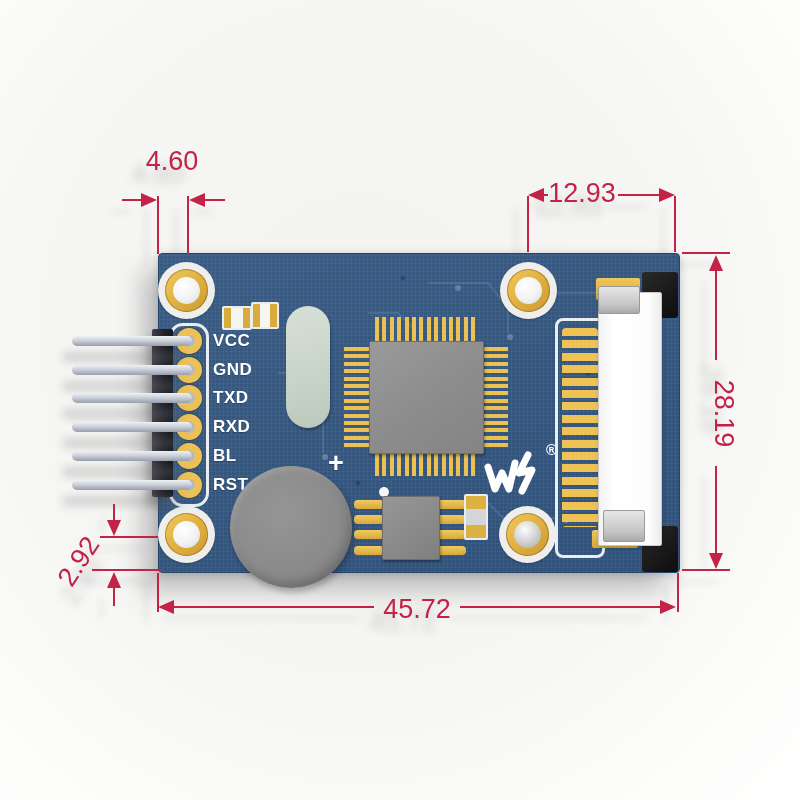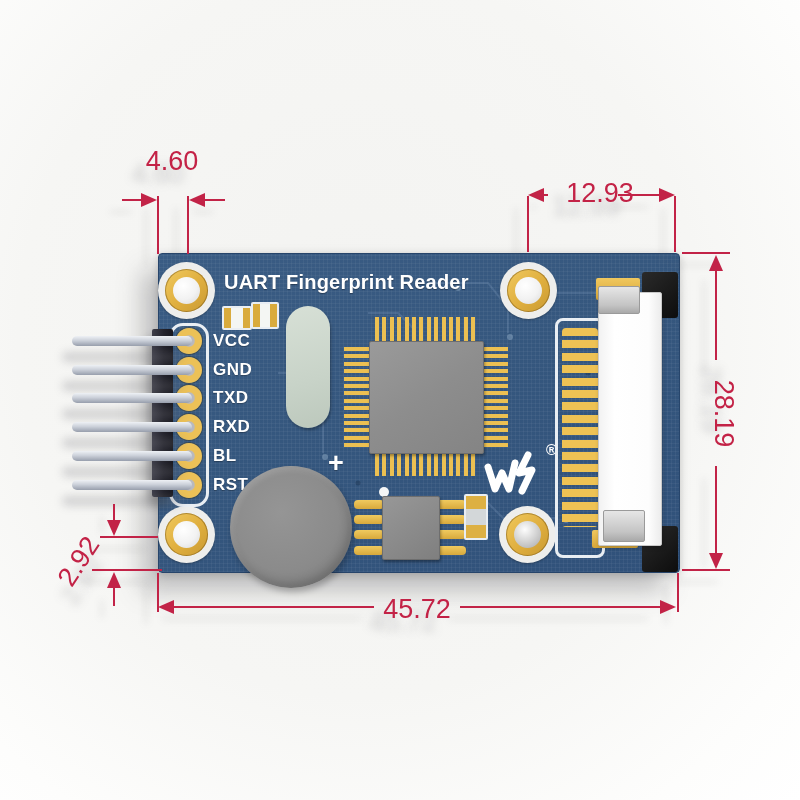--- a/index.html
+++ b/index.html
@@ -130,21 +130,20 @@
         <circle cx="408" cy="267" r="3"></circle>
     </g>
     <g fill="rgba(20,40,65,0.35)">
       <circle cx="245" cy="25" r="2.5"></circle>
         <circle cx="430" cy="120" r="2.5"></circle>
       <circle cx="500" cy="200" r="2.5"></circle>
         <circle cx="200" cy="230" r="2.5"></circle>
     </g>
   </svg>
 
-  <div class="abs board-title">UART Fingerprint Reader</div>
 
   <div class="abs hole" style="left:158px;top:262px;">
       <div class="gold"></div>
       <div class="bore"></div>
     </div>
   <div class="abs hole" style="left:500px;top:262px;">
       <div class="gold"></div>
       <div class="bore"></div>
     </div>
   <div class="abs hole" style="left:158px;top:506px;">
@@ -227,21 +226,21 @@
   <div class="abs fpc-tab" style="left:603px;top:510px;width:40px;height:30px;"></div>
 
   <div class="abs dim-text" style="left:140px;top:146px;width:64px;">4.60</div>
   <div class="abs dim-line" style="left:157px;top:196px;width:2px;height:58px;"></div>
   <div class="abs dim-line" style="left:187px;top:196px;width:2px;height:58px;"></div>
   <div class="abs dim-line" style="left:122px;top:199px;width:21px;height:2px;"></div>
   <div class="abs arr r" style="left:141px;top:193px;"></div>
   <div class="abs arr l" style="left:189px;top:193px;"></div>
   <div class="abs dim-line" style="left:205px;top:199px;width:20px;height:2px;"></div>
 
-  <div class="abs dim-text" style="left:562px;top:178px;width:76px;">12.93</div>
+  <div class="abs dim-text" style="left:544px;top:178px;width:76px;">12.93</div>
   <div class="abs arr l" style="left:528px;top:188px;"></div>
   <div class="abs dim-line" style="left:542px;top:194px;width:6px;height:2px;"></div>
   <div class="abs dim-line" style="left:618px;top:194px;width:42px;height:2px;"></div>
   <div class="abs arr r" style="left:659px;top:188px;"></div>
   <div class="abs dim-line" style="left:527px;top:196px;width:2px;height:56px;"></div>
   <div class="abs dim-line" style="left:674px;top:196px;width:2px;height:56px;"></div>
 
   <div class="abs dim-line" style="left:682px;top:252px;width:48px;height:2px;"></div>
   <div class="abs dim-line" style="left:682px;top:569px;width:48px;height:2px;"></div>
   <div class="abs arr u" style="left:709px;top:255px;"></div>

